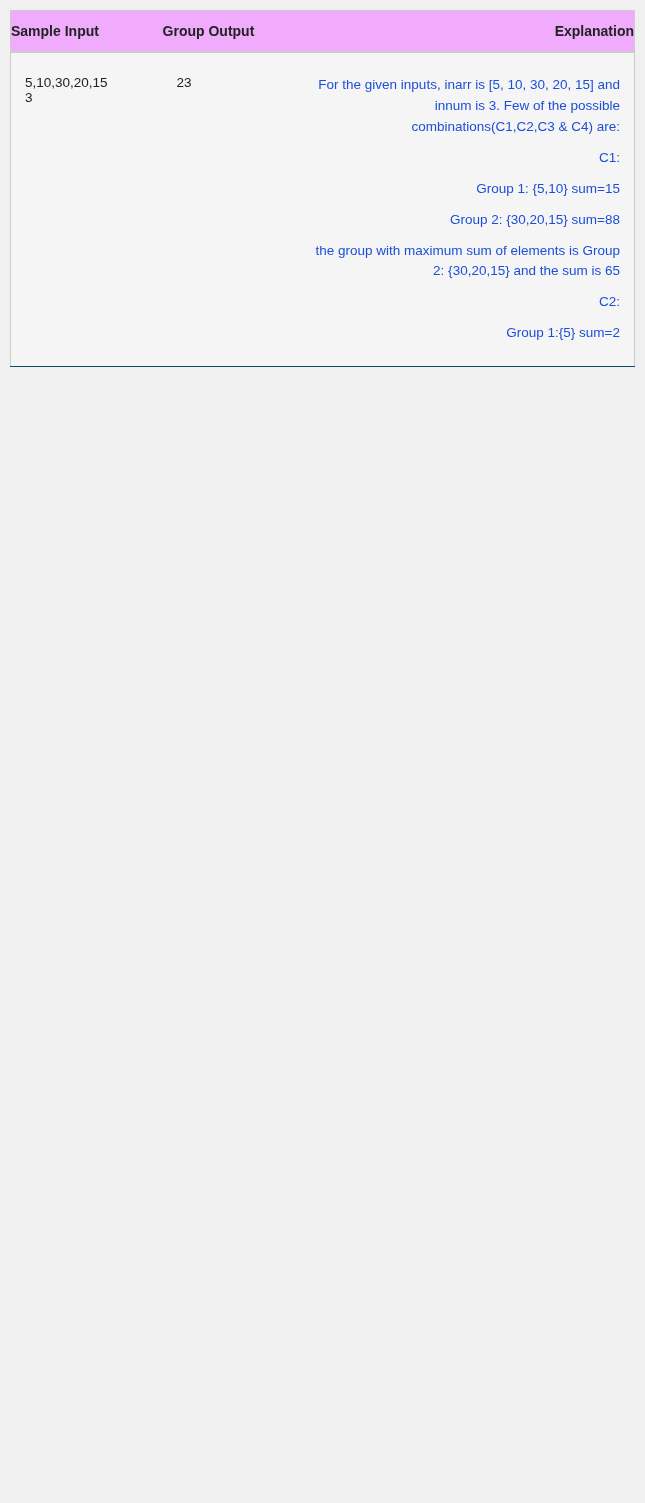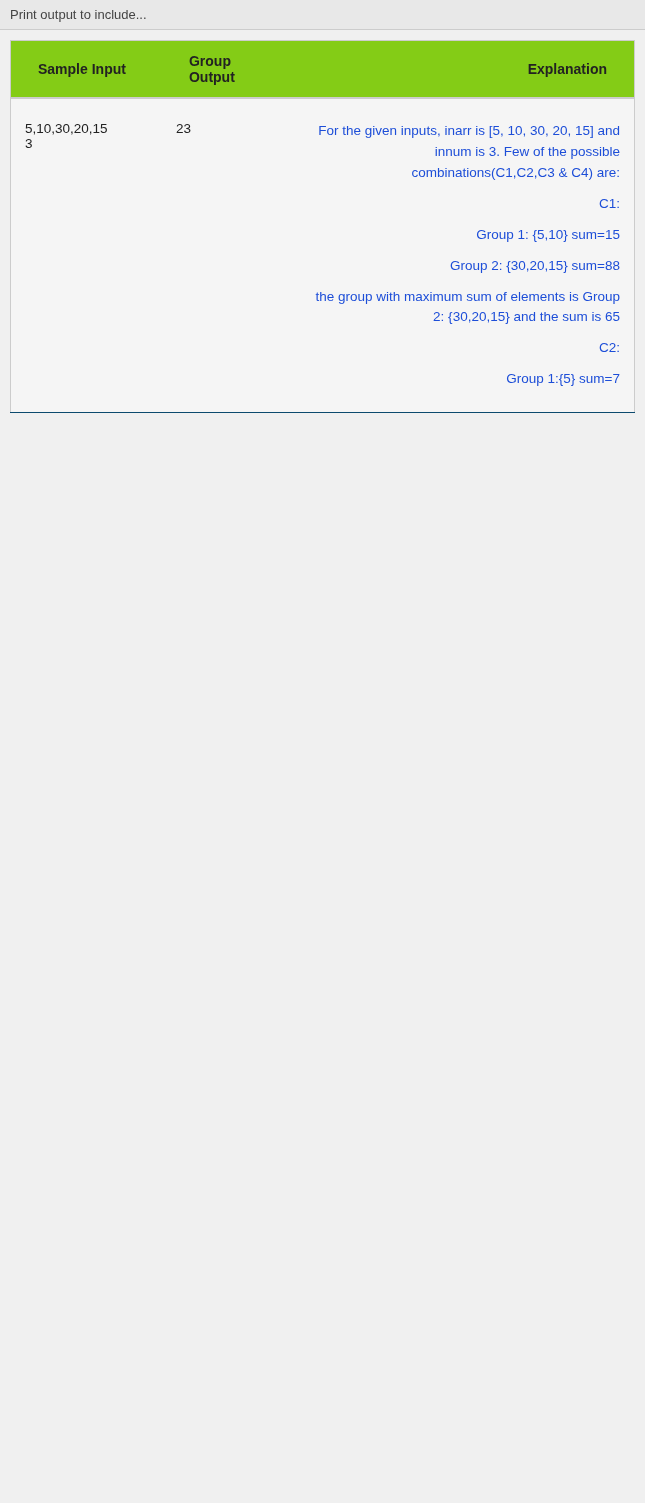--- a/index.html
+++ b/index.html
@@ -42,26 +42,26 @@
 
     table {
       width: 100%;
       border-collapse: collapse;
       background-color: #f5f5f5;
       border: 1px solid #ccc;
     }
 
     th {
       text-align: left;
-      padding: 12px 27px;
+      padding: 12px 0;
       font-size: 14px;
       font-weight: bold;
       color: #222;
       border-bottom: 2px solid #ccc;
-      background-color: #84cc16;
+      background-color: #f0abfc;
     }
 
     td {
       padding: 22px 14px;
       font-size: 13.5px;
       color: #222;
       vertical-align: top;
       border-bottom: 1px solid #0c4a6e;
     }
 
@@ -90,23 +90,20 @@
 
     .explanation-text p:last-child {
       margin-bottom: 0;
     }
   </style>
 </head>
 <body>
 
 <div class="page-container">
 
-  <div class="top-bar">
-    <span class="top-bar-text">Print output to include...</span>
-  </div>
 
   <div class="table-wrapper">
     <table>
       <thead>
         <tr>
           <th class="col-input">Sample Input</th>
           <th class="col-output">Group Output</th>
           <th class="col-explanation">Explanation</th>
         </tr>
       </thead>
@@ -120,21 +117,21 @@
             <span>23</span>
           </td>
           <td class="col-explanation">
             <div class="explanation-text">
               <p>For the given inputs, inarr is [5, 10, 30, 20, 15] and innum is 3. Few of the possible combinations(C1,C2,C3 &amp; C4) are:</p>
               <p>C1:</p>
               <p>Group 1: {5,10} sum=15</p>
               <p>Group 2: {30,20,15} sum=88</p>
               <p>the group with maximum sum of elements is Group 2: {30,20,15} and the sum is 65</p>
               <p>C2:</p>
-              <p>Group 1:{5}  sum=7</p>
+              <p>Group 1:{5}  sum=2</p>
             </div>
           </td>
         </tr>
       </tbody>
     </table>
   </div>
 
 </div>
 
 </body></html>

